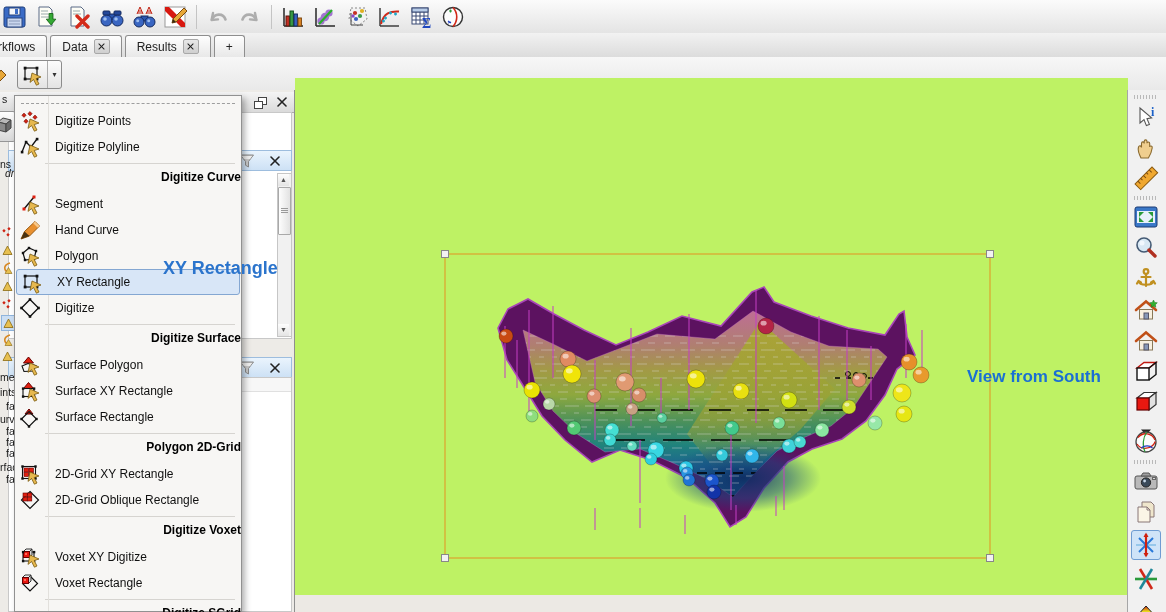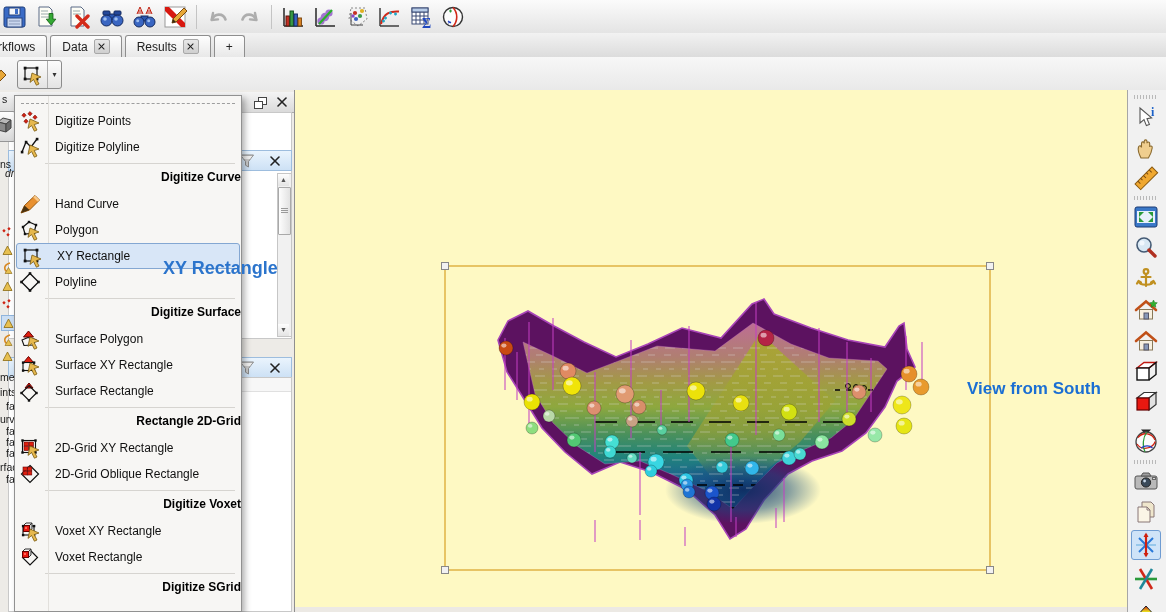--- a/index.html
+++ b/index.html
@@ -49,21 +49,21 @@
   #sb-grip{position:absolute;left:2px;top:20px;width:7px;height:6px;
     background:repeating-linear-gradient(#9A9A9A 0 1px,transparent 1px 2px)}
   
   #sliver{position:absolute;left:0;top:90px;width:14px;bottom:0;z-index:6}
   .frag{position:absolute;font-size:10.5px;color:#1a1a1a;white-space:nowrap}
   .tree-ico{position:absolute;left:1px;width:13px;height:14px}
   .tree-ico.sel{background:#CBDEF3;border:1px solid #8FB4DC;border-right:none}
   #cube-btn{position:absolute;left:-7px;top:21px;width:21px;height:29px;border:1px solid #969696;border-radius:3px;
     background:linear-gradient(#FFFFFF,#D8D8D8)}
   
-  #viewport{position:absolute;left:295px;top:90px;width:833px;height:517px;background:#fef9c3}
+  #viewport{position:absolute;left:295px;top:78px;width:833px;height:517px;background:#bef264}
   #annotation{position:absolute;font-weight:bold;font-size:17px;letter-spacing:0px;white-space:nowrap}
   
   #right-toolbar{position:absolute;right:0;top:90px;width:38px;bottom:0;background:#F1F1F1;border-left:1px solid #A6A6A6}
   .rbtn{position:absolute;left:3px;width:30px;height:30px;border:1px solid transparent;background:transparent;padding:0;border-radius:3px;
     display:flex;align-items:center;justify-content:center}
   .rbtn.pressed{background:#CFE3F8;border:1px solid #6F9CD2}
   .grip{position:absolute;left:6px;width:24px;height:4px;
     background:repeating-linear-gradient(90deg,#B9B9B9 0 1px,transparent 1px 3px)}
   
   #menu{position:absolute;left:14px;top:95px;width:226px;bottom:0;z-index:20;
@@ -770,20 +770,31 @@
             <path d="M11 9 L20 13 L15.2 14.6 L18 20 L15.4 21.2 L12.6 15.6 L9 18.4 Z" fill="#E6B84E" stroke="#7A5A10" stroke-width="0.8"></path>
           </svg>
         </span>
         <span>Digitize Polyline</span>
       </div>
       <div class="menu-sep"></div>
       <div class="menu-header">Digitize Curve</div>
       <div class="menu-item">
         <span class="menu-ico">
           <svg width="24" height="22" viewBox="0 0 24 22" xmlns="http://www.w3.org/2000/svg">
+            <line x1="5" y1="16" x2="15" y2="4" stroke="#111" stroke-width="1.4"></line>
+            <rect x="3.5" y="14.5" width="3" height="3" fill="#E02010"></rect>
+            <rect x="13.5" y="2.5" width="3" height="3" fill="#E02010"></rect>
+            <path d="M11 9 L20 13 L15.2 14.6 L18 20 L15.4 21.2 L12.6 15.6 L9 18.4 Z" fill="#E6B84E" stroke="#7A5A10" stroke-width="0.8"></path>
+          </svg>
+        </span>
+        <span>Segment</span>
+      </div>
+      <div class="menu-item">
+        <span class="menu-ico">
+          <svg width="24" height="22" viewBox="0 0 24 22" xmlns="http://www.w3.org/2000/svg">
             <path d="M2 20 L5.5 12.5 L16 2.5 L20.5 7 L10.5 17 L2 20 Z" fill="#E89030" stroke="#9A5A10"></path>
             <path d="M2 20 L5.5 12.5 L10.5 17 Z" fill="#4A3210"></path>
             <path d="M16 2.5 L20.5 7 L18.8 8.7 L14.2 4.2 Z" fill="#F8C888"></path>
           </svg>
         </span>
         <span>Hand Curve</span>
       </div>
       <div class="menu-item">
         <span class="menu-ico">
           <svg width="24" height="22" viewBox="0 0 24 22" xmlns="http://www.w3.org/2000/svg">
@@ -820,21 +831,21 @@
           <svg width="24" height="22" viewBox="0 0 24 22" xmlns="http://www.w3.org/2000/svg">
             <path d="M11 2.5 L19.5 11 L11 19.5 L2.5 11 Z" fill="none" stroke="#111" stroke-width="1.3"></path>
             <g fill="#111">
               <rect x="9.7" y="1.2" width="2.6" height="2.6"></rect>
               <rect x="18.2" y="9.7" width="2.6" height="2.6"></rect>
               <rect x="9.7" y="18.2" width="2.6" height="2.6"></rect>
               <rect x="1.2" y="9.7" width="2.6" height="2.6"></rect>
             </g>
           </svg>
         </span>
-        <span>Polyline</span>
+        <span>Digitize</span>
       </div>
       <div class="menu-sep"></div>
       <div class="menu-header">Digitize Surface</div>
       <div class="menu-item">
         <span class="menu-ico">
           <svg width="24" height="22" viewBox="0 0 24 22" xmlns="http://www.w3.org/2000/svg">
             <path d="M4.5 9 L9.5 3 L14.5 9 Z" fill="#E02010" stroke="#600"></path>
             <path d="M3 12 L9 9.5 L17 11.5 L14 17 L5 17.5 Z" fill="none" stroke="#111" stroke-width="1.1"></path>
             <path d="M11 9 L20 13 L15.2 14.6 L18 20 L15.4 21.2 L12.6 15.6 L9 18.4 Z" fill="#E6B84E" stroke="#7A5A10" stroke-width="0.8"></path>
           </svg>
@@ -865,21 +876,21 @@
             <g fill="#111">
               <rect x="16.3" y="11.8" width="2.4" height="2.4"></rect>
               <rect x="8.8" y="19.3" width="2.4" height="2.4"></rect>
               <rect x="1.3" y="11.8" width="2.4" height="2.4"></rect>
             </g>
           </svg>
         </span>
         <span>Surface Rectangle</span>
       </div>
       <div class="menu-sep"></div>
-      <div class="menu-header">Rectangle 2D-Grid</div>
+      <div class="menu-header">Polygon 2D-Grid</div>
       <div class="menu-item">
         <span class="menu-ico">
           <svg width="24" height="22" viewBox="0 0 24 22" xmlns="http://www.w3.org/2000/svg">
             <rect x="3.5" y="3.5" width="13" height="12" fill="none" stroke="#111" stroke-width="1.1"></rect>
             <g fill="#E02010" stroke="#600" stroke-width="0.6">
               <rect x="5" y="5" width="4.5" height="4"></rect>
               <rect x="10" y="5" width="4.5" height="4"></rect>
               <rect x="5" y="9.5" width="4.5" height="4"></rect>
               <rect x="10" y="9.5" width="4.5" height="4"></rect>
             </g>
@@ -922,21 +933,21 @@
             </g>
             <g fill="#111">
               <rect x="2.9" y="4.9" width="2.4" height="2.4"></rect>
               <rect x="13.9" y="4.9" width="2.4" height="2.4"></rect>
               <rect x="2.9" y="13.9" width="2.4" height="2.4"></rect>
               <rect x="13.9" y="13.9" width="2.4" height="2.4"></rect>
             </g>
             <path d="M11 9 L20 13 L15.2 14.6 L18 20 L15.4 21.2 L12.6 15.6 L9 18.4 Z" fill="#E6B84E" stroke="#7A5A10" stroke-width="0.8"></path>
           </svg>
         </span>
-        <span>Voxet XY Rectangle</span>
+        <span>Voxet XY Digitize</span>
       </div>
       <div class="menu-item">
         <span class="menu-ico">
           <svg width="24" height="22" viewBox="0 0 24 22" xmlns="http://www.w3.org/2000/svg">
             <path d="M11 4 L18.5 11.5 L11 19 L3.5 11.5 Z" fill="none" stroke="#111" stroke-width="1.2"></path>
             <path d="M3.5 5.5 L6 3 L12 3 L9.5 5.5 Z" fill="#F2F2F2" stroke="#333"></path>
             <path d="M9.5 5.5 L12 3 L12 9 L9.5 11.5 Z" fill="#D8D8D8" stroke="#333"></path>
             <rect x="3.5" y="5.5" width="6" height="6" fill="#E81810" stroke="#600"></rect>
             <rect x="5" y="7" width="2" height="2" fill="#FF6A5A"></rect>
           </svg>

